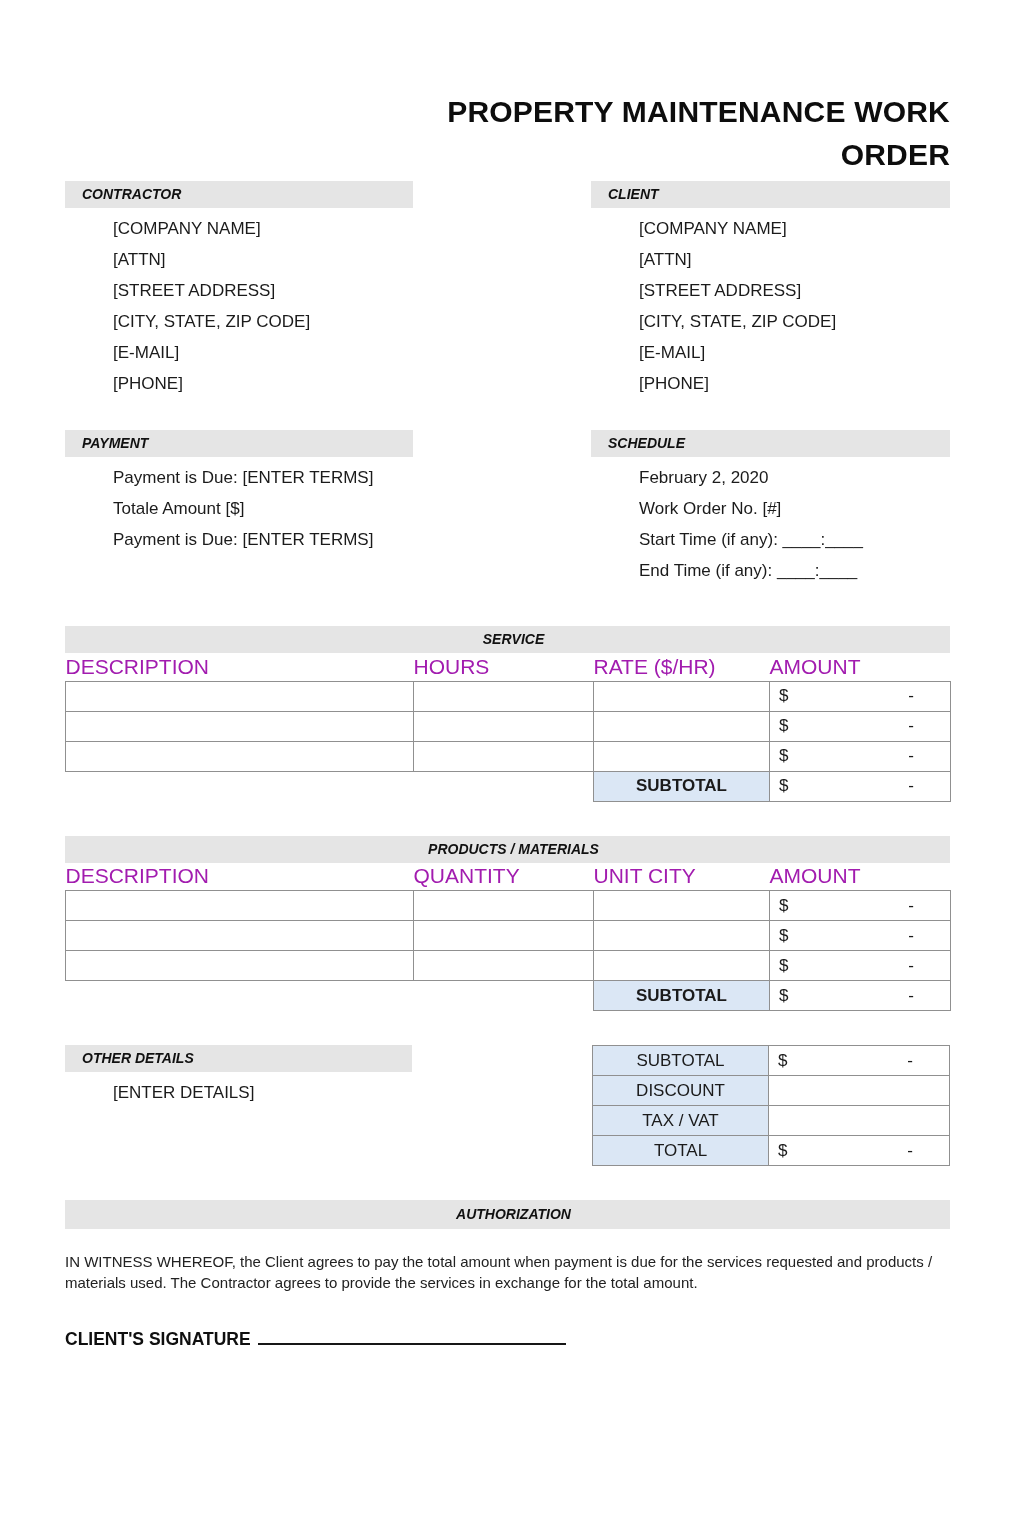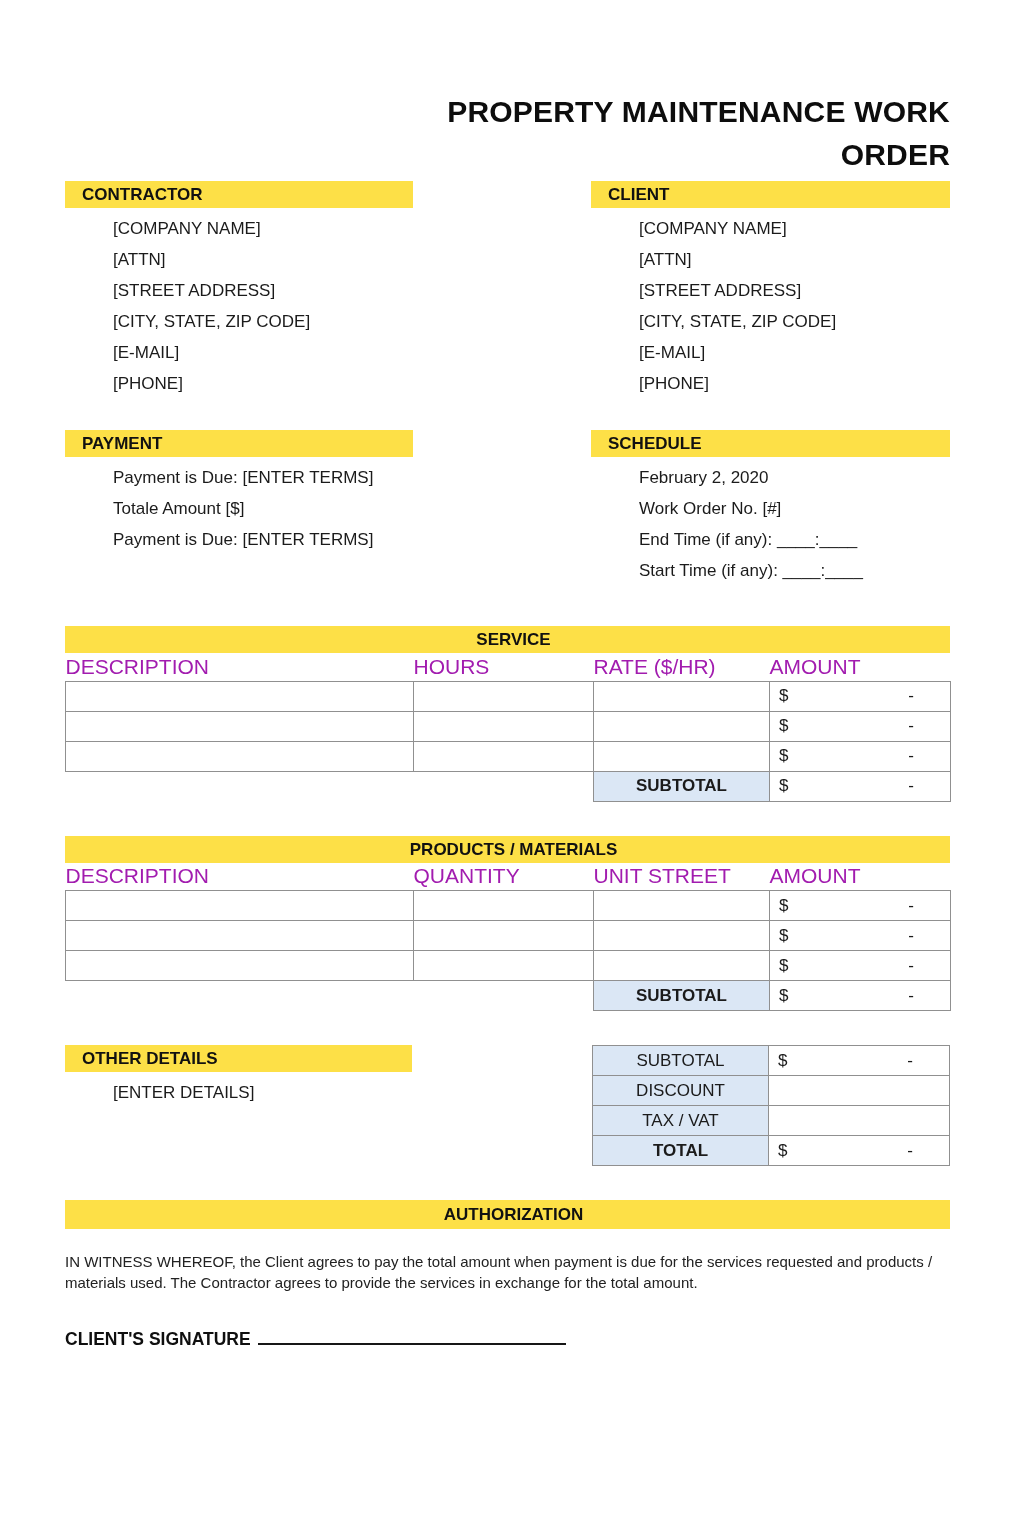--- a/index.html
+++ b/index.html
@@ -22,25 +22,26 @@
     font-size:30px;
     font-weight:700;
     line-height:43px;
     letter-spacing:0.2px;
     color:#0d0d0d;
   }
   .two-col { display:flex; }
   .col-left  { width:348px; }
   .col-right { width:359px; margin-left:178px; }
   .bar {
-    background:#fde047;
+    background:#e5e5e5;
     height:27px; line-height:27px;
-    font-size:17px; font-weight:700;
+    font-size:14px; font-weight:700;
     padding-left:17px;
     color:#111;
+    font-style:italic;
   }
   .bar.center { text-align:center; padding-left:12px; }
   .lines { margin-top:5px;margin-left:48px; }
   .lines div { font-size:17px; line-height:31px; white-space:nowrap; }
   .sec-contact { margin-top:5px; }
   .sec-payment { margin-top:31px; }
   .sec-table { margin-top:40px; }
   .sec-products { margin-top:34px; }
   .sec-details { margin-top:34px; display:flex; }
   .grid {
@@ -55,21 +56,21 @@
   }
   td.cell { border:1.5px solid #909090; background:#fff; }
   td.spacer { border:none; }
   td.subtotal-cell {
     background:#dbe7f5; font-weight:700; text-align:center;
   }
   .amt { display:flex; justify-content:space-between; padding:0 36px 0 9px; }
   .totals { width:357px; margin-left:180px; border-collapse:collapse; table-layout:fixed; }
   .totals td { height:30px; font-size:17px; border:1.5px solid #909090; }
   .totals td.lbl { background:#dbe7f5; text-align:center; }
-  .totals td.lbl.bold { font-weight:700; }
+  .totals td.lbl.bold { font-weight:400; }
   .auth-bar { margin-top:34px; height:29px; line-height:29px; }
   .auth-text {
     margin-top:22px;
     font-size:15px; line-height:21px; color:#222;
     max-width:885px;
   }
   .sig-row { margin-top:36px; font-size:17.5px; font-weight:700; color:#0f0f0f; white-space:nowrap; }
   .sig-line {
     display:inline-block; height:15px;
     border-bottom:2px solid #161616;
@@ -118,22 +119,22 @@
         <div>Payment is Due: [ENTER TERMS]</div>
         <div>Totale Amount [$]</div>
         <div>Payment is Due: [ENTER TERMS]</div>
       </div>
     </div>
     <div class="col-right">
       <div class="bar">SCHEDULE</div>
       <div class="lines">
         <div>February 2, 2020</div>
         <div>Work Order No. [#]</div>
+        <div>Start Time (if any): ____:____</div>
         <div>End Time (if any): ____:____</div>
-        <div>Start Time (if any): ____:____</div>
       </div>
     </div>
   </div>
 
   <div class="sec-table">
     <div class="bar center">SERVICE</div>
     <table class="grid">
       <colgroup>
           <col style="width:348px">
           <col style="width:180px">
@@ -200,21 +201,21 @@
       <colgroup>
           <col style="width:348px">
           <col style="width:180px">
           <col style="width:176px">
           <col style="width:181px">
         </colgroup>
       <tbody>
           <tr class="colhead">
         <td>DESCRIPTION</td>
         <td>QUANTITY</td>
-        <td>UNIT STREET</td>
+        <td>UNIT CITY</td>
         <td>AMOUNT</td>
       </tr>
       <tr>
         <td class="cell"></td>
         <td class="cell"></td>
         <td class="cell"></td>
         <td class="cell">
               <div class="amt">
                 <span>$</span>
                 <span>-</span>

